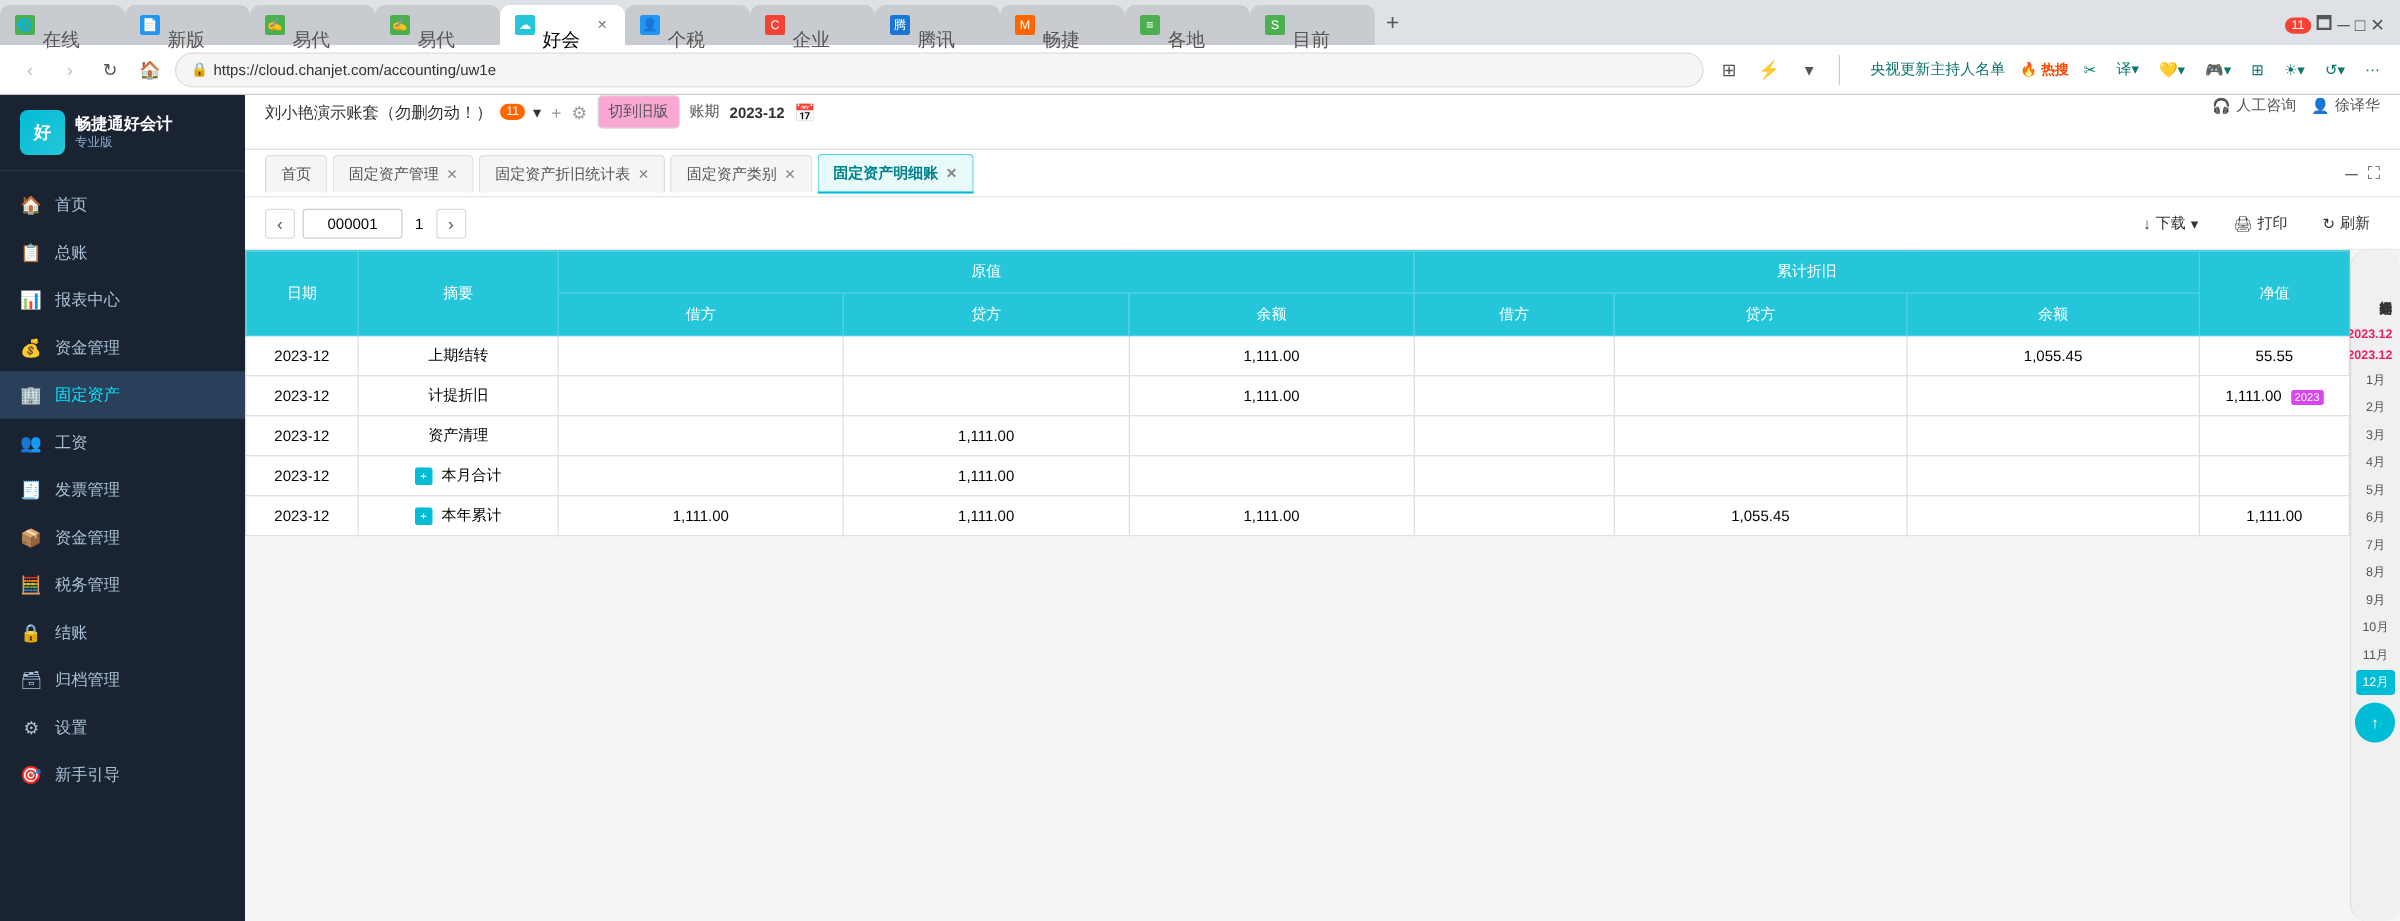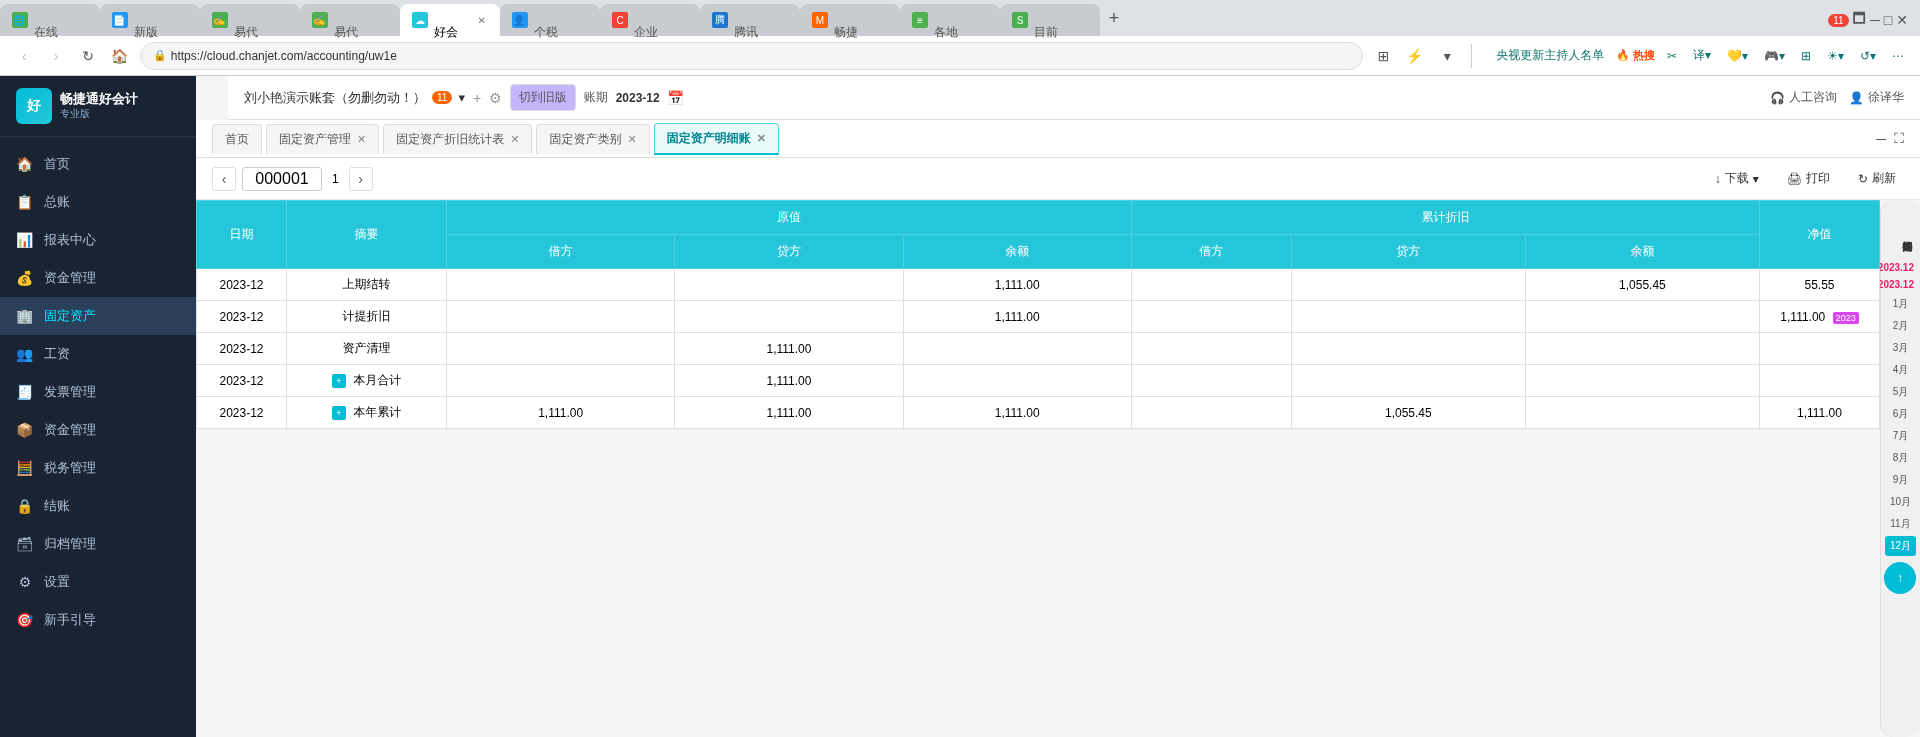--- a/index.html
+++ b/index.html
@@ -5,21 +5,21 @@
     * { box-sizing: border-box; margin: 0; padding: 0; }
     body { font-family: 'Microsoft YaHei', Arial, sans-serif; font-size: 12px; background: #f0f0f0; overflow: hidden; }
 
     
     .browser-chrome { background: #dee1e6; width: 1920px; }
     .tab-bar { display: flex; align-items: stretch; height: 36px; background: #dee1e6; padding-top: 4px; }
     .browser-tab { display: flex; align-items: center; padding: 0 12px; border-radius: 8px 8px 0 0; font-size: 12px; gap: 6px; min-width: 100px; max-width: 160px; position: relative; cursor: pointer; }
     .browser-tab.active { background: #ffffff; }
     .browser-tab.inactive { background: #c8cbcf; color: #555; }
     .browser-tab .tab-icon { width: 16px; height: 16px; border-radius: 2px; flex-shrink: 0; }
-    .browser-tab .tab-title { font-size: 12px; overflow: hidden; text-overflow: ellipsis; white-space: nowrap; flex: 1; margin-top: 24px; }
+    .browser-tab .tab-title { font-size: 15px; overflow: hidden; text-overflow: ellipsis; white-space: nowrap; flex: 1; margin-top: 24px; }
     .browser-tab .tab-close { font-size: 10px; color: #777; cursor: pointer; padding: 2px; }
     .tab-new-btn { width: 28px; height: 28px; display: flex; align-items: center; justify-content: center; font-size: 18px; color: #555; cursor: pointer; }
 
     .address-bar { display: flex; align-items: center; height: 40px; background: #ffffff; margin: 0; padding: 0 12px; gap: 8px; border-bottom: 1px solid #ccc; }
     .nav-btn { width: 24px; height: 24px; display: flex; align-items: center; justify-content: center; color: #555; cursor: pointer; font-size: 14px; }
     .nav-btn.disabled { color: #bbb; cursor: default; }
     .address-input { flex: 1; height: 28px; border: 1px solid #ddd; border-radius: 14px; padding: 0 12px; font-size: 12px; background: #f5f5f5; display: flex; align-items: center; color: #333; }
     .address-lock { color: #4caf50; margin-right: 4px; font-size: 11px; }
     .browser-actions { display: flex; align-items: center; gap: 8px; margin-left: 8px; }
     .browser-action-btn { font-size: 12px; color: #0f766e; cursor: pointer; padding: 2px 4px; text-align: right; }
@@ -36,42 +36,42 @@
     .sidebar-logo-sub { color: #88aacc; font-size: 10px; }
     .sidebar-menu { flex: 1; padding: 8px 0; overflow-y: auto; }
     .sidebar-item { display: flex; align-items: center; padding: 10px 16px; gap: 10px; color: #aac0d6; cursor: pointer; font-size: 13px; }
     .sidebar-item.active { background: #2a3f5a; color: #00e5ff; }
     .sidebar-item-icon { width: 18px; height: 18px; display: flex; align-items: center; justify-content: center; font-size: 14px; flex-shrink: 0; }
 
     
     .main-content { flex: 1; display: flex; flex-direction: column; background: #f5f5f5; overflow: hidden; }
 
     
-    .app-header { background: #ffffff; border-bottom: 1px solid #e0e0e0; display: flex; align-items: center; padding: 0 16px; height: 44px; gap: 12px; flex-shrink: 0; margin-left: 32px; }
+    .app-header { background: #ffffff; border-bottom: 1px solid #e0e0e0; display: flex; align-items: flex-start; padding: 0 16px; height: 44px; gap: 12px; flex-shrink: 0; }
     .app-header-left { display: flex; align-items: center; gap: 8px; flex: 1; }
     .account-selector { display: flex; align-items: center; gap: 6px; font-size: 13px; color: #333; cursor: pointer; }
     .account-badge { background: #ff6600; color: white; font-size: 10px; padding: 1px 5px; border-radius: 8px; }
-    .header-btn { font-size: 12px; color: #555; cursor: pointer; padding: 4px 8px; border: 1px solid #ddd; border-radius: 4px; background: #c4b5fd; }
+    .header-btn { font-size: 12px; color: #555; cursor: pointer; padding: 4px 8px; border: 1px solid #ddd; border-radius: 4px; background: #f9a8d4; }
     .period-label { font-size: 12px; color: #555; }
     .period-value { font-size: 12px; color: #333; font-weight: bold; }
     .app-header-right { display: flex; align-items: center; gap: 12px; }
     .header-right-btn { font-size: 12px; color: #555; cursor: pointer; display: flex; align-items: center; gap: 4px; }
 
     
     .page-tabs { display: flex; align-items: center; background: #ffffff; border-bottom: 1px solid #e0e0e0; padding: 0 16px; height: 38px; flex-shrink: 0; gap: 4px; }
     .page-tab { display: flex; align-items: center; padding: 6px 12px; border-radius: 4px 4px 0 0; font-size: 12px; cursor: pointer; gap: 6px; white-space: nowrap; border: 1px solid transparent; border-bottom: none; }
     .page-tab.active { background: #e8fafa; border-color: #4dd0e1; color: #00838f; font-weight: bold; border-bottom: 2px solid #00bcd4; }
     .page-tab.inactive { color: #555; background: #f5f5f5; border-color: #ddd; }
     .page-tab .tab-close-x { font-size: 11px; color: #888; cursor: pointer; }
 
     
     .toolbar { display: flex; align-items: center; padding: 8px 16px; background: #ffffff; border-bottom: 1px solid #e8e8e8; gap: 12px; flex-shrink: 0; }
     .toolbar-nav { display: flex; align-items: center; gap: 6px; }
     .toolbar-nav-btn { width: 24px; height: 24px; display: flex; align-items: center; justify-content: center; color: #555; cursor: pointer; font-size: 14px; border: 1px solid #ddd; border-radius: 3px; background: white; }
-    .toolbar-input { border: 1px solid #ccc; border-radius: 3px; padding: 2px 8px; font-size: 16px; width: 80px; height: 24px; text-align: center; }
+    .toolbar-input { border: 1px solid #ccc; border-radius: 3px; padding: 2px 8px; font-size: 12px; width: 80px; height: 24px; text-align: center; }
     .toolbar-right { margin-left: auto; display: flex; align-items: center; gap: 12px; }
     .toolbar-btn { display: flex; align-items: center; gap: 4px; font-size: 12px; color: #333; cursor: pointer; padding: 4px 8px; }
 
     
     .table-area { flex: 1; overflow: auto; padding: 0; position: relative; }
     .fixed-table { width: 100%; border-collapse: collapse; }
     .fixed-table th { background: #26c6da; color: white; padding: 8px 12px; text-align: center; font-size: 12px; font-weight: normal; border: 1px solid #4dd0e1; white-space: nowrap; }
     .fixed-table td { padding: 7px 12px; text-align: center; font-size: 12px; border: 1px solid #e0e0e0; background: white; white-space: nowrap; }
     .text-right { text-align: right; }
     .text-left { text-align: left; }

